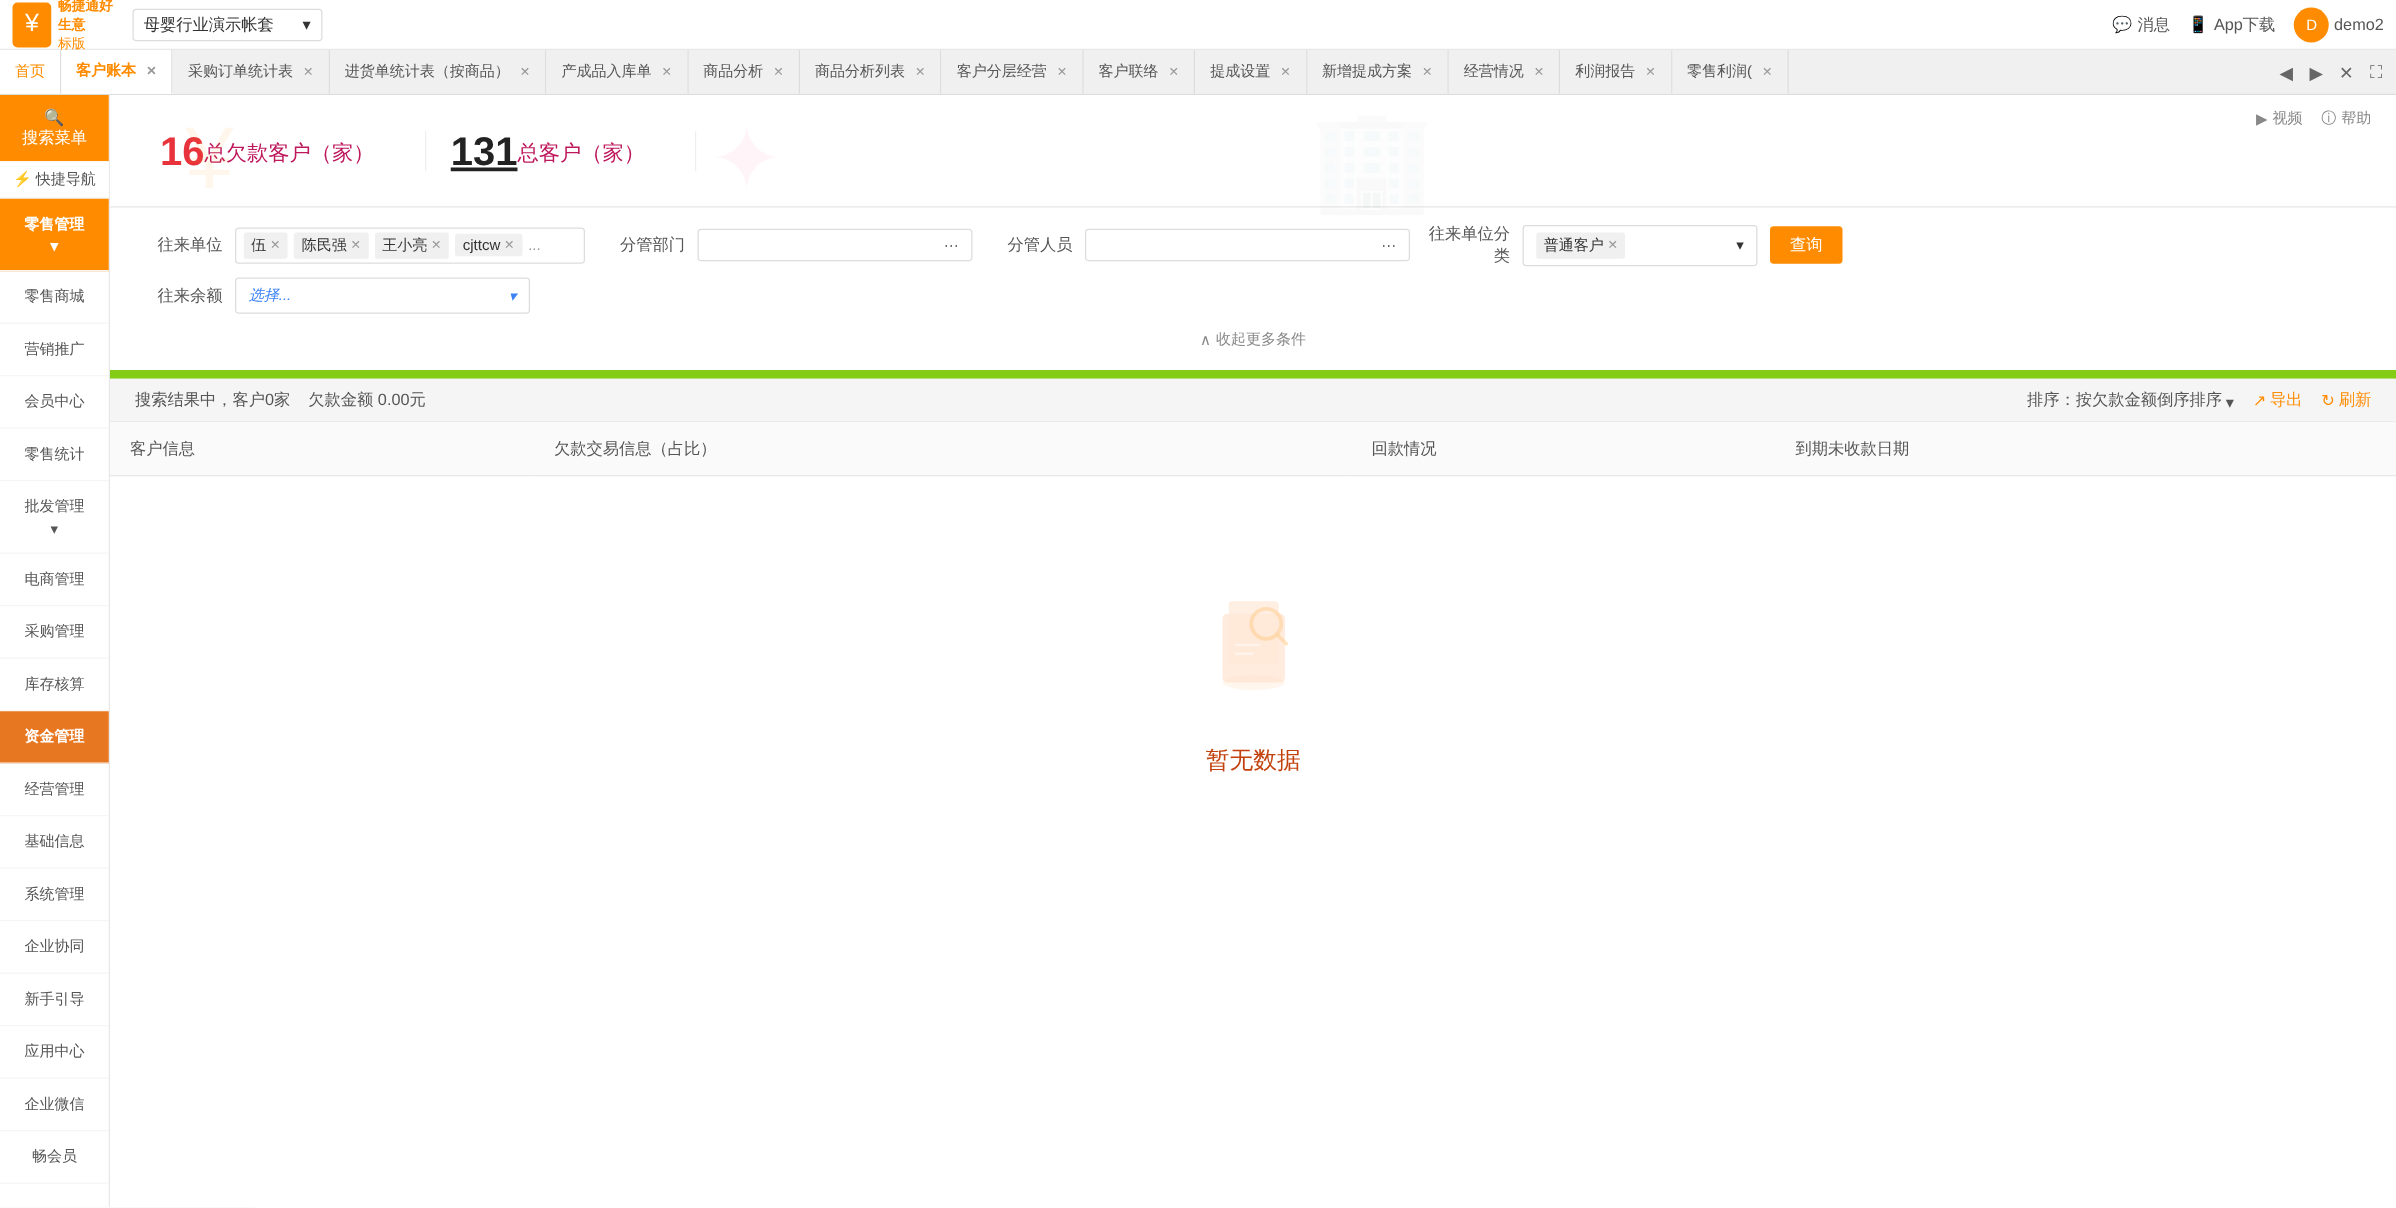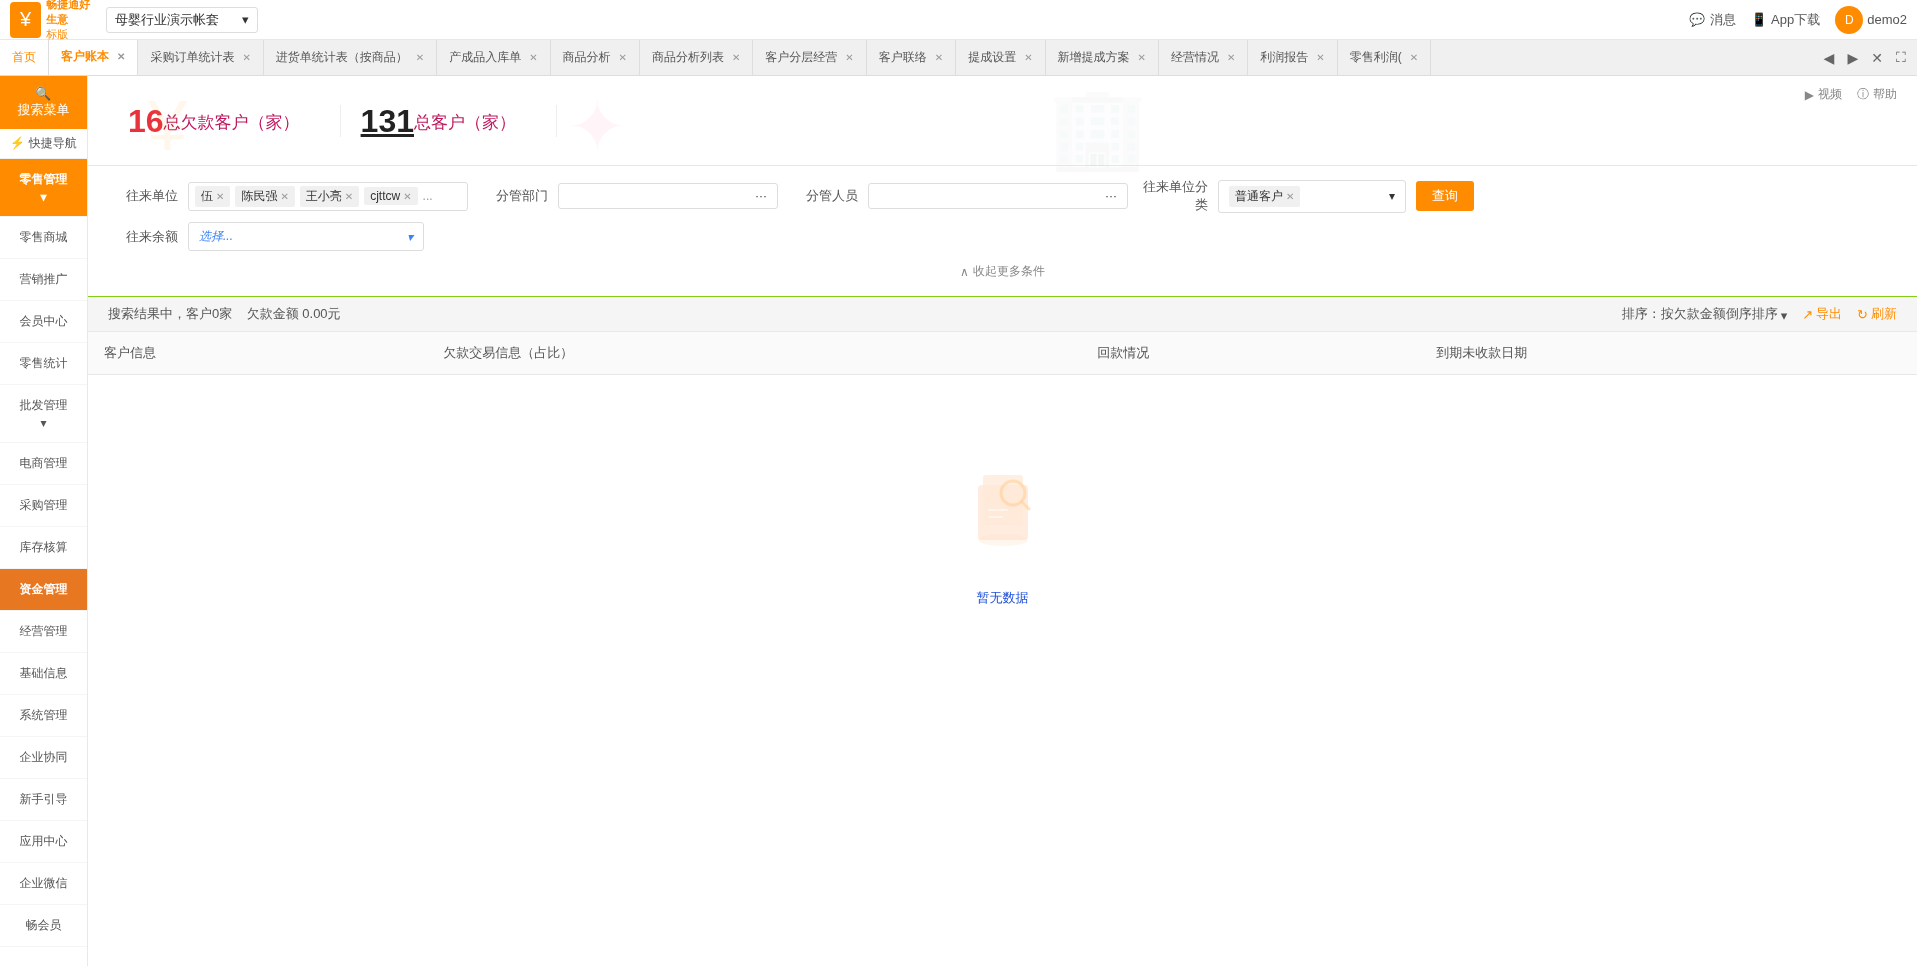--- a/index.html
+++ b/index.html
@@ -127,21 +127,21 @@
     .stat-value { font-size: 32px; font-weight: bold; color: #e8333d; line-height: 1; }
     .stat-value.negative { color: #e8333d; }
     .stat-value.black { color: #222; text-decoration: underline; }
     .stat-label { font-size: 17px; color: #be185d; margin-top: 6px; }
     .stat-actions { position: absolute; right: 20px; top: 10px; display: flex; gap: 15px; font-size: 12px; color: #888; }
 
     
     .filter-bar {
       background: #fff;
       padding: 12px 20px;
-      border-bottom: 1px solid #84cc16;
+      border-bottom: 7px solid #84cc16;
     }
     .filter-row { display: flex; align-items: center; margin-bottom: 8px; gap: 10px; flex-wrap: wrap; }
     .filter-label { color: #555; font-size: 13px; width: 70px; text-align: right; flex-shrink: 0; }
     .filter-tags { display: flex; align-items: center; gap: 5px; flex-wrap: wrap; border: 1px solid #ddd; border-radius: 3px; padding: 3px 6px; min-width: 280px; }
     .tag { background: #f0f0f0; border-radius: 2px; padding: 2px 6px; font-size: 12px; display: flex; align-items: center; gap: 3px; }
     .tag-close { color: #999; cursor: pointer; font-size: 10px; }
     .filter-select { border: 1px solid #ddd; border-radius: 3px; padding: 5px 10px; font-size: 12px; width: 200px; display: flex; align-items: center; justify-content: space-between; cursor: pointer; }
     .collapse-btn { display: flex; align-items: center; justify-content: center; gap: 4px; font-size: 12px; color: #888; cursor: pointer; padding: 4px 10px; }
 
     
@@ -177,22 +177,22 @@
       color: #333;
     }
 
     
     .empty-state {
       display: flex;
       flex-direction: column;
       align-items: center;
       justify-content: center;
       padding: 80px 20px;
-      color: #1d4ed8;
-      font-size: 13px;
+      color: #c2410c;
+      font-size: 19px;
     }
 
     
     .avatar { width: 28px; height: 28px; border-radius: 50%; background: #ff8c00; display: flex; align-items: center; justify-content: center; color: #fff; font-size: 12px; overflow: hidden; }
 
     
     .query-btn { background: #ff8c00; color: #fff; border: none; border-radius: 3px; padding: 6px 16px; font-size: 13px; cursor: pointer; }
 
     
     .tag-more { color: #999; font-size: 12px; cursor: pointer; }

